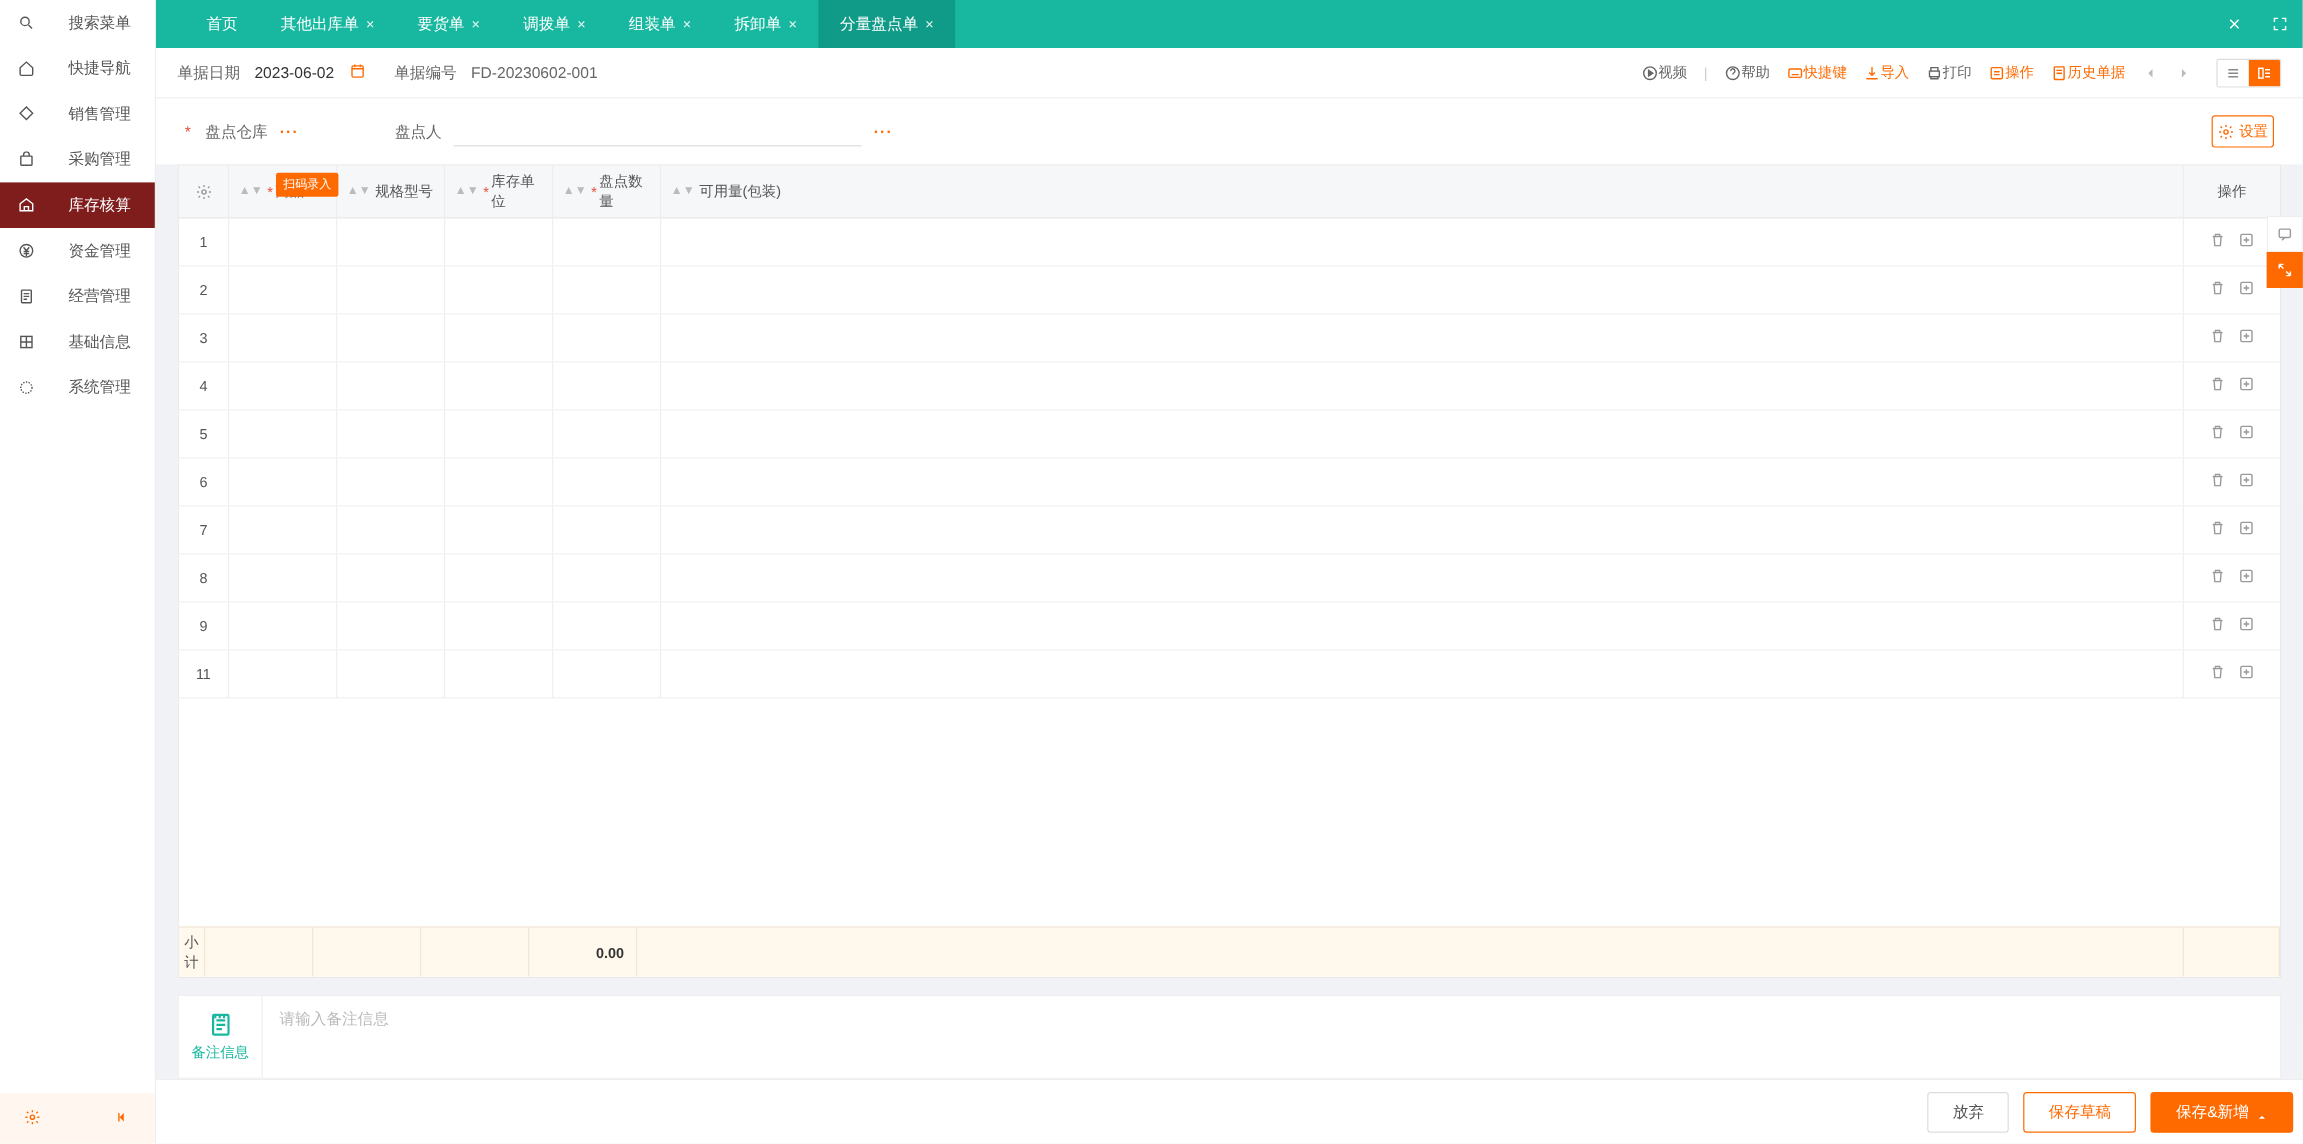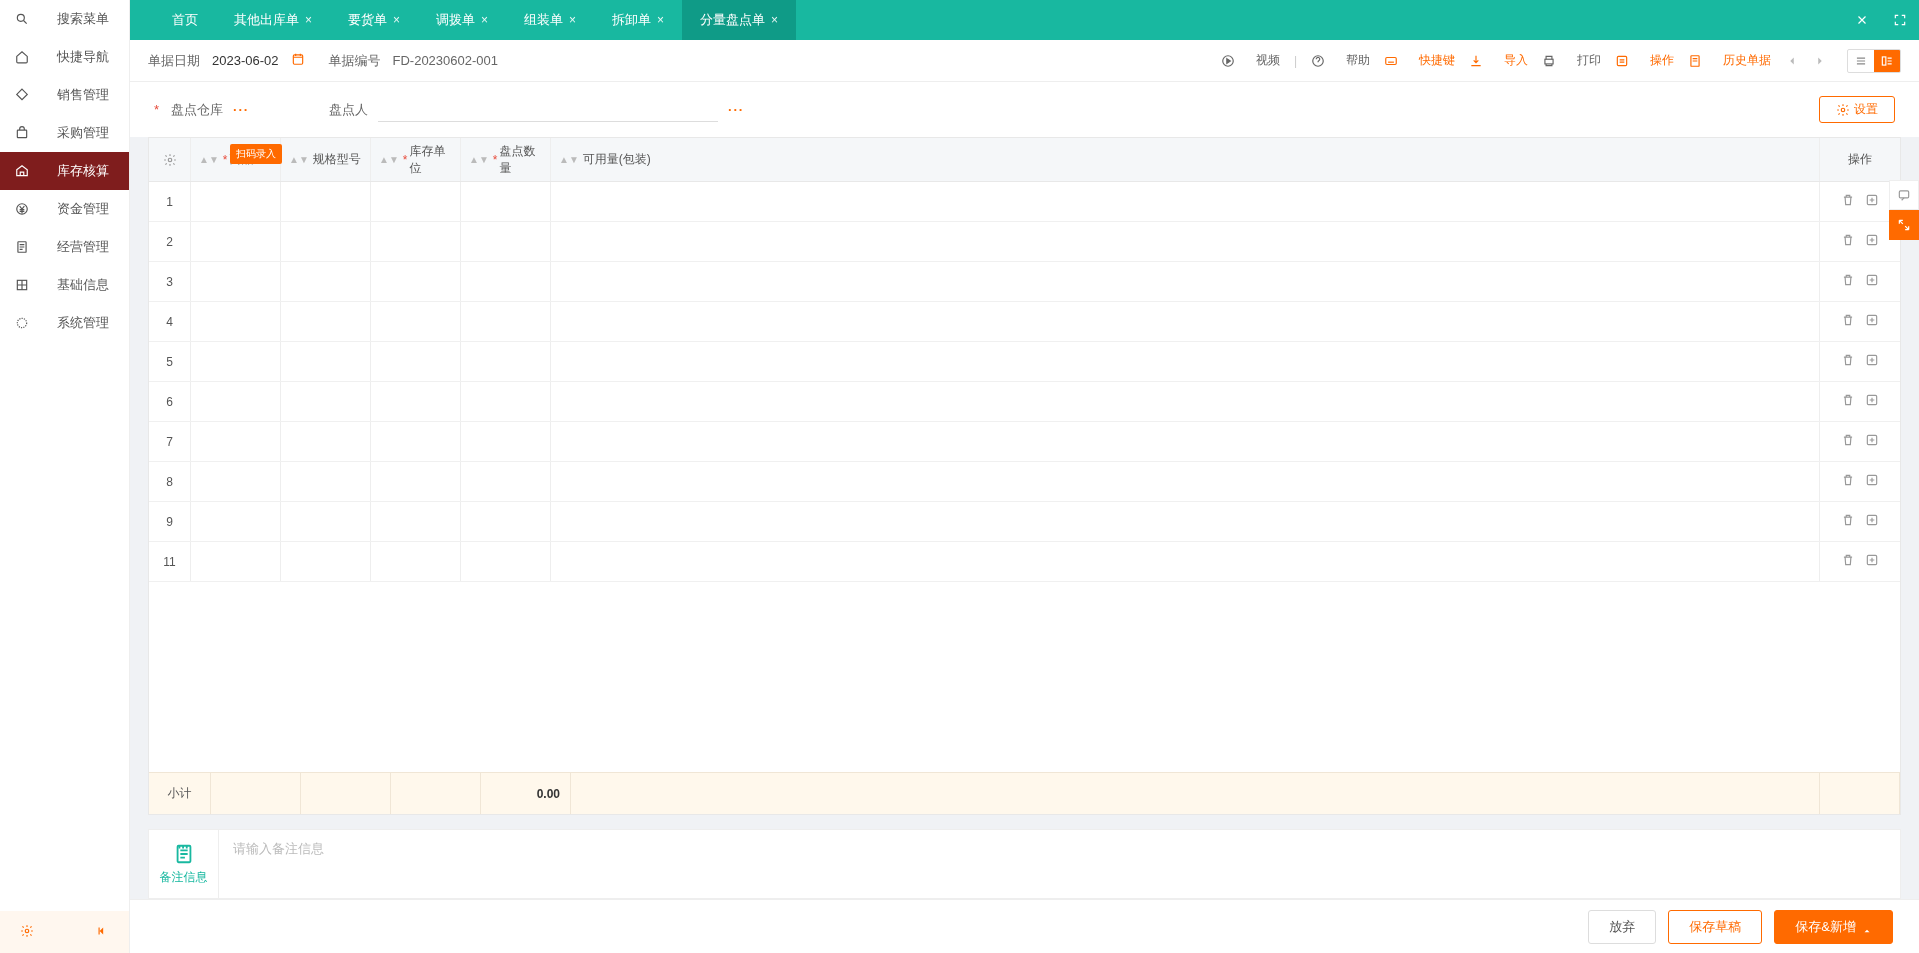--- a/index.html
+++ b/index.html
@@ -22,36 +22,36 @@
 .tab { display: flex; align-items: center; padding: 0 18px; cursor: pointer; gap: 6px; font-size: 13px; }
 .tab.active { background: #0f9b87; }
 .tab .close { font-size: 12px; opacity: .9; }
 .tabs-right { margin-left: auto; display: flex; align-items: center; }
 .tabs-right .tbtn { width: 38px; height: 40px; display: flex; align-items: center; justify-content: center; cursor: pointer; }
 
 
 .infobar { height: 42px; background: #fff; border-bottom: 1px solid #eee; display: flex; align-items: center; padding: 0 18px; gap: 12px; color: #666; }
 .infobar .date { color: #333; }
 .infobar .actions { margin-left: auto; display: flex; align-items: center; gap: 14px; color: #666; font-size: 12px; }
-.infobar .actions .act { display: flex; align-items: center; gap: 21px; cursor: pointer; }
+.infobar .actions .act { display: flex; align-items: center; gap: 0; cursor: pointer; }
 .infobar .actions .act.orange { color: #ff6a00; }
 .infobar .actions .divider { color: #ccc; }
 .view-toggle { display: flex; border: 1px solid #ddd; border-radius: 2px; overflow: hidden; margin-left: 6px; }
 .view-toggle .vt { width: 26px; height: 22px; display: flex; align-items: center; justify-content: center; font-size: 12px; color: #888; cursor: pointer; }
 .view-toggle .vt.active { background: #ff6a00; color: #fff; }
 
 
 .formrow { background: #fff; padding: 14px 24px; display: flex; align-items: center; gap: 40px; margin: 0; }
 .fld { display: flex; align-items: center; gap: 10px; }
 .fld .req { color: #e74c3c; margin-right: 2px; }
 .fld label { color: #666; font-size: 13px; }
 .fld .input { border: none; border-bottom: 1px solid #ddd; width: 360px; padding: 4px 2px; font-size: 13px; color: #333; outline: none; }
 .fld .input::placeholder { color: #bbb; }
 .fld .more { color: #ff6a00; cursor: pointer; font-weight: bold; letter-spacing: 1px; }
-.settings-btn { margin-left: auto; border: 1px solid #ff6a00; color: #ff6a00; background: #fff; padding: 4px 16px; border-radius: 3px; display: flex; align-items: center; gap: 4px; cursor: pointer; font-size: 12px; }
+.settings-btn { margin-left: auto; border: 1px solid #ff6a00; color: #ff6a00; background: #fff; padding: 4px 4px; border-radius: 3px; display: flex; align-items: center; gap: 4px; cursor: pointer; font-size: 12px; }
 
 
 .tablewrap { margin: 0 18px; background: #fff; border: 1px solid #e8e8e8; flex: 1; display: flex; flex-direction: column; overflow: hidden; }
 .thead { display: flex; background: #f5f7f9; border-bottom: 1px solid #e8e8e8; height: 44px; align-items: stretch; }
 .th, .td { border-right: 1px solid #eee; display: flex; align-items: center; padding: 0 8px; color: #555; font-size: 12px; }
 .th { position: relative; }
 .th .sort { color: #bbb; margin-right: 4px; font-size: 10px; display: flex; flex-direction: column; line-height: 6px; }
 .th .req { color: #e74c3c; margin-right: 2px; }
 .col-gear { width: 42px; justify-content: center; }
 .col-idx { width: 42px; justify-content: center; }
@@ -69,21 +69,21 @@
 .subtotal .td { border-right: 1px solid #f0e6d6; }
 .subtotal .val { justify-content: flex-end; padding-right: 10px; font-weight: 600; color: #333; }
 
 
 .remark-sec { margin: 14px 18px 0; background: #fff; display: flex; align-items: stretch; border: 1px solid #eee; height: 70px; }
 .remark-label { width: 70px; display: flex; flex-direction: column; align-items: center; justify-content: center; gap: 4px; color: #18b8a0; font-size: 12px; border-right: 1px solid #eee; }
 .remark-input { flex: 1; border: none; padding: 10px 14px; font-size: 13px; outline: none; resize: none; }
 .remark-input::placeholder { color: #bbb; }
 
 
-.footer { margin-top: auto; background: #fff; border-top: 1px solid #eee; height: 54px; display: flex; align-items: center; justify-content: flex-end; padding: 0 26px; gap: 12px; }
+.footer { margin-top: auto; background: #fff; border-top: 1px solid #eee; height: 54px; display: flex; align-items: center; justify-content: flex-end; padding: 0 8px; gap: 12px; }
 .btn { padding: 7px 20px; border-radius: 3px; font-size: 13px; cursor: pointer; border: 1px solid #ddd; background: #fff; color: #555; }
 .btn.outline-orange { border-color: #ff6a00; color: #ff6a00; }
 .btn.solid-orange { background: #ff6a00; border-color: #ff6a00; color: #fff; display: flex; align-items: flex-end; gap: 6px; }
 
 
 .float-right { position: absolute; right: 0; top: 180px; display: flex; flex-direction: column; }
 .float-right .fr { width: 30px; height: 30px; background: #fff; border: 1px solid #eee; display: flex; align-items: center; justify-content: center; color: #999; cursor: pointer; }
 .float-right .fr.active { background: #ff6a00; color: #fff; border-color: #ff6a00; }
 
 svg { width: 14px; height: 14px; }
@@ -537,21 +537,21 @@
                   <path d="M5 7h14M9 7V4h6v3M7 7l1 13h8l1-13"></path>
                 </svg></span>
               <span><svg viewBox="0 0 24 24" fill="none" stroke="currentColor" stroke-width="2">
                   <rect x="4" y="4" width="16" height="16" rx="2"></rect>
                   <path d="M12 8v8M8 12h8"></path>
                 </svg></span>
             </div>
           </div>
         </div>
       <div class="subtotal">
-        <div class="td col-idx" style="width:62px">小计</div>
+        <div class="td col-idx" style="width:22px">小计</div>
         <div class="td col-goods"></div>
         <div class="td col-spec"></div>
         <div class="td col-unit"></div>
         <div class="td col-qty val">0.00</div>
         <div class="td col-avail"></div>
         <div class="td col-ops"></div>
       </div>
     </div>
 
     <div class="remark-sec">

